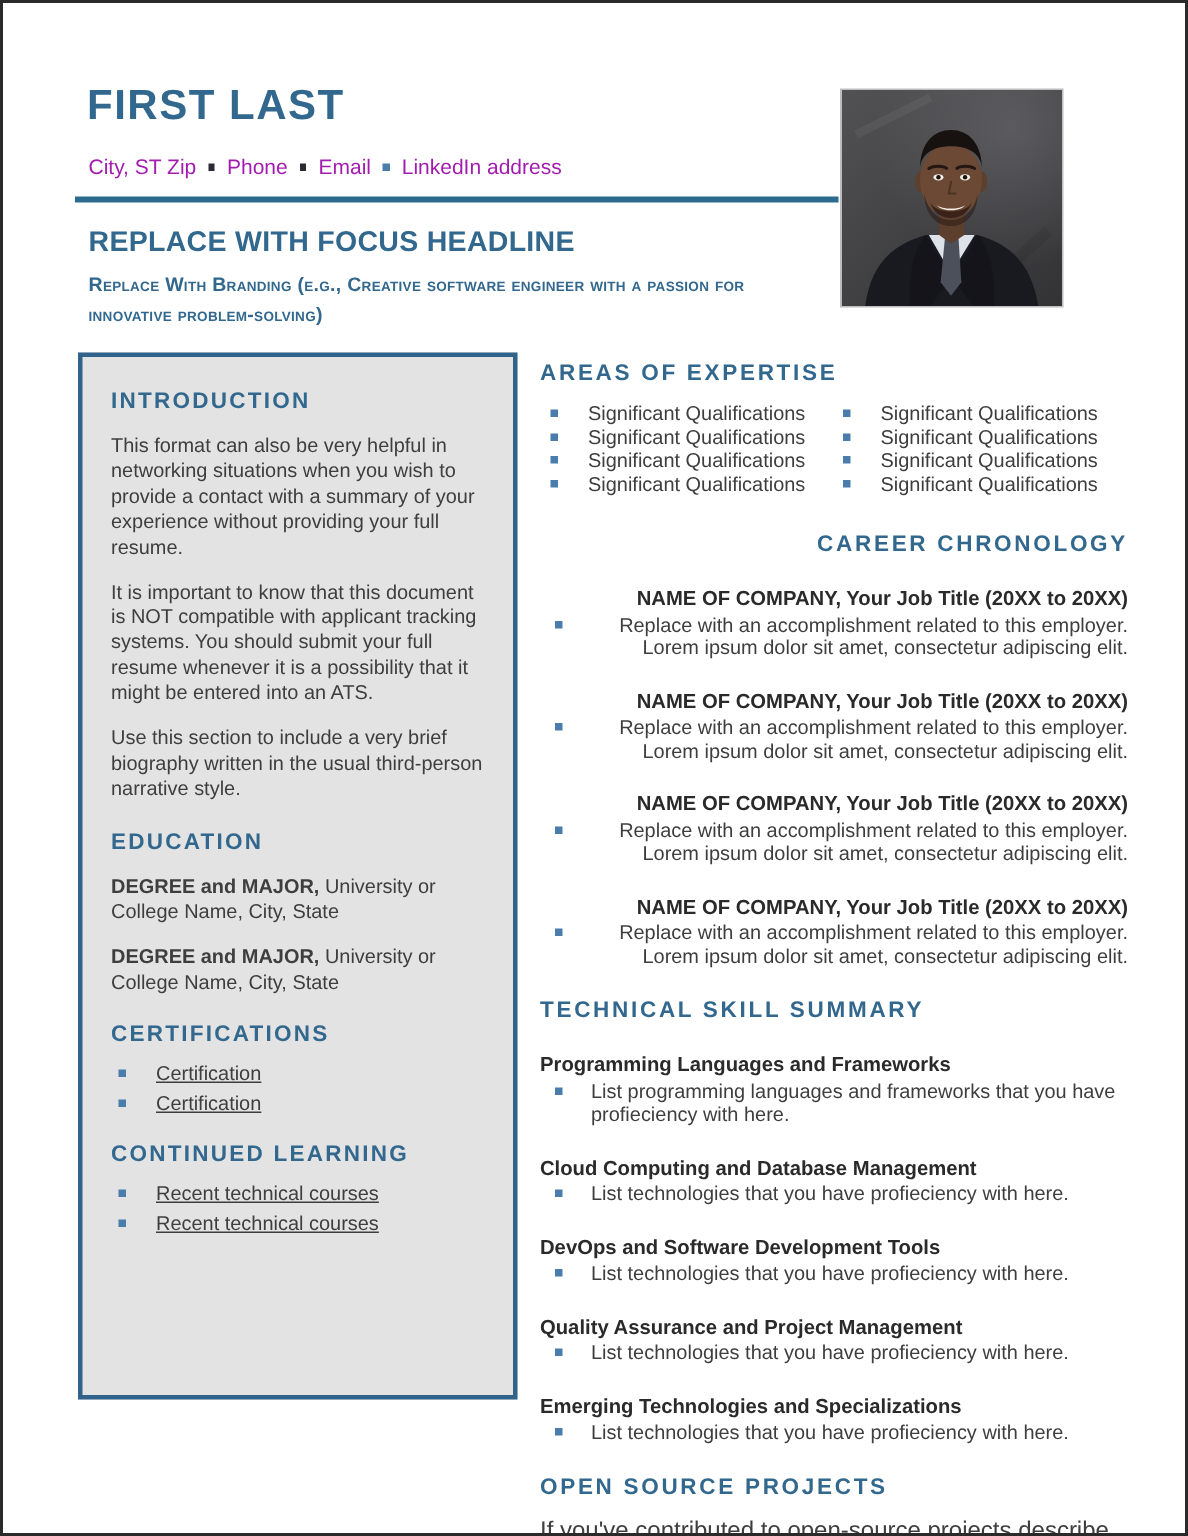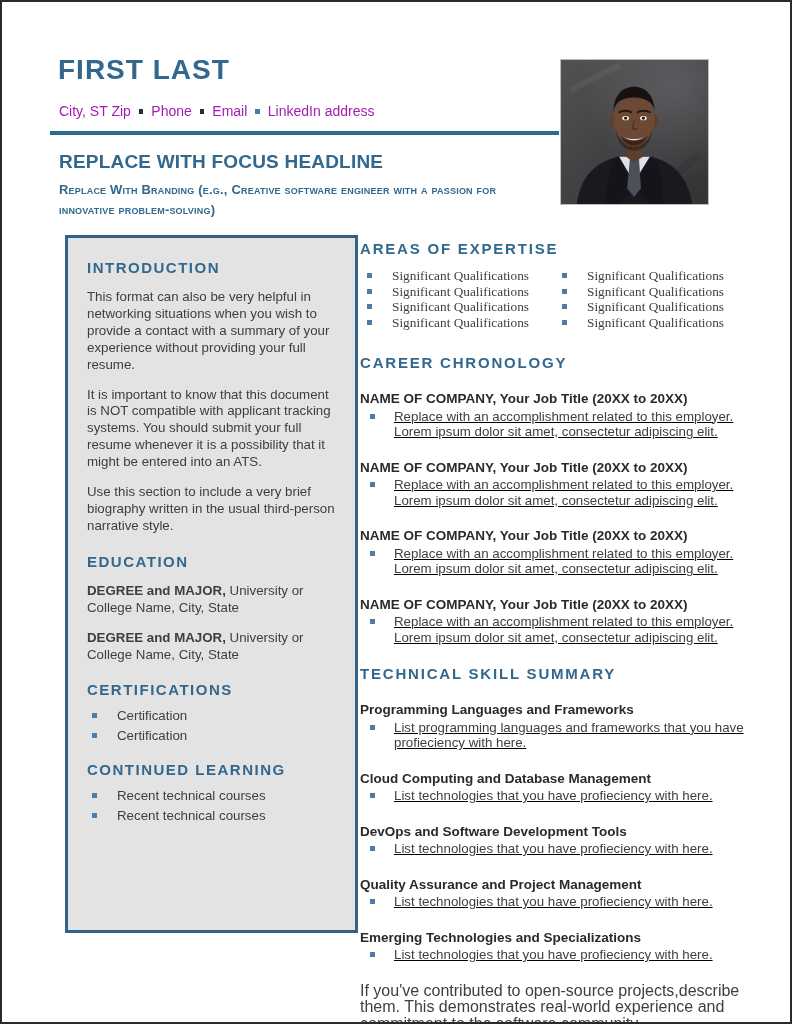--- a/index.html
+++ b/index.html
@@ -25,46 +25,46 @@
   .rule{position:absolute;left:48px;top:129px;width:509px;height:4px;background:var(--rule);}
   .photo{position:absolute;left:558px;top:57px;width:149px;height:146px;border:1px solid #BDBDBD;}
   .photo svg{display:block;width:100%;height:100%;}
   .headline{position:absolute;left:57px;top:149px;font-size:19px;font-weight:bold;
         color:var(--accent);letter-spacing:0.2px;}
   .branding{position:absolute;left:57px;top:178px;width:495px;font-size:13px;
         color:var(--accent);font-variant:small-caps;font-weight:600;line-height:20px;letter-spacing:0.2px;}
 
   .sidebar{position:absolute;left:50px;top:233px;width:293px;height:698px;
         background:var(--sidebar-bg);border:3px solid var(--sidebar-border);
-        padding:21px 18px 0 19px;margin-left:13px;}
+        padding:21px 18px 0 19px;}
   .s-title{font-size:15px;font-weight:bold;color:var(--accent);letter-spacing:1.5px;margin-top:18px;}
   .s-title:first-child{margin-top:0;}
   .s-par{font-size:13.3px;color:var(--body-text);line-height:16.9px;margin-top:13px;}
   .s-par .b{font-weight:bold;}
   ul.sq{list-style:none;margin-top:10px;}
   ul.sq li{position:relative;padding-left:30px;font-size:13.3px;color:var(--body-text);
-        line-height:15.5px;margin-top:4px;}
+        line-height:15.5px;margin-top:4px;text-decoration:underline;}
   ul.sq li::before{content:"";position:absolute;left:5px;top:5px;width:5px;height:5px;
         background:var(--bullet);}
 
   .main{position:absolute;left:358px;top:238px;width:392px;}
   .m-title{font-size:15px;font-weight:bold;color:var(--accent);letter-spacing:1.8px;line-height:17px;}
   .sec{margin-top:0;}
-  .sec.career{margin-top:24px;}
+  .sec.career{margin-top:24px;text-align:right;}
   .sec.tech{margin-top:20px;}
   .sec.opensrc{margin-top:20px;}
   .exp-grid{margin-top:11px;display:grid;grid-template-columns:195px auto;
-        grid-template-rows:repeat(4,auto);grid-auto-flow:column;font-family:Liberation Serif, serif;}
+        grid-template-rows:repeat(4,auto);grid-auto-flow:column;}
   .exp-item{position:relative;padding-left:32px;font-size:13.3px;color:var(--body-text);
         line-height:15.5px;}
   .sqb{position:absolute;width:5px;height:5px;background:var(--bullet);}
   .exp-item .sqb{left:7px;top:5px;}
   .job,.grp{margin-top:8px;}
   .job-h,.grp-h{font-size:13.5px;font-weight:bold;color:var(--heading-text);line-height:16.5px;margin-top:20px;}
-  .blt{position:relative;padding-left:34px;margin-top:1px;text-decoration:underline;}
+  .blt{position:relative;padding-left:34px;margin-top:1px;}
   .blt .sqb{left:10px;top:5px;}
   .blt-text div{font-size:13.3px;color:var(--body-text);line-height:15.5px;}
   .os-par{margin-top:13px;width:392px;font-size:16px;color:var(--body-text);line-height:16.9px;}
 </style>
 </head>
 <body>
 
 <div class="page">
 
   <div class="name">FIRST LAST</div>
@@ -251,17 +251,18 @@
         <div class="blt">
             <span class="sqb"></span>
           <div class="blt-text">
               <div>List technologies that you have profieciency with here.</div>
             </div>
         </div>
       </div>
     </section>
 
     <section class="sec opensrc">
+      <h2 class="m-title">OPEN SOURCE PROJECTS</h2>
       <p class="os-par">If you've contributed to open-source projects,describe them. This demonstrates real-world experience and commitment to the software community.</p>
     </section>
 
   </main>
 </div>
 
 </body></html>

